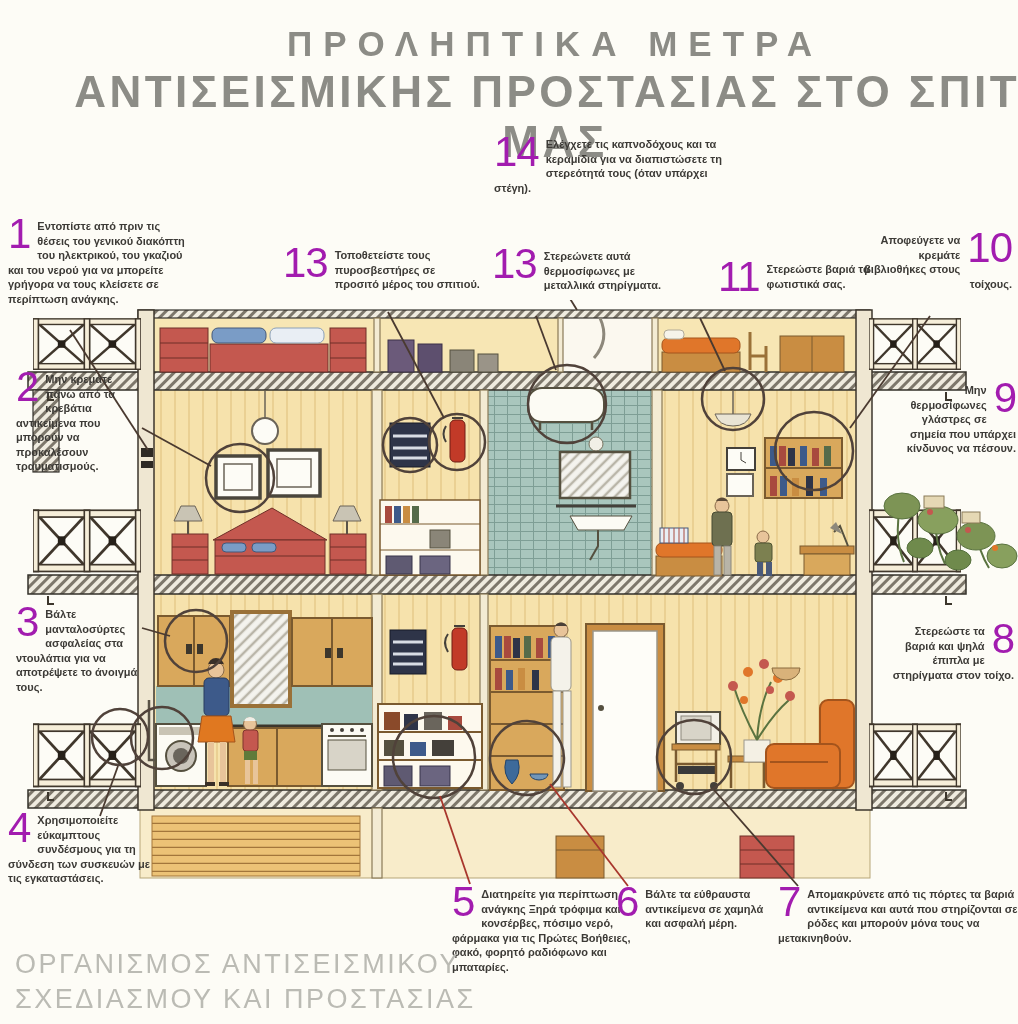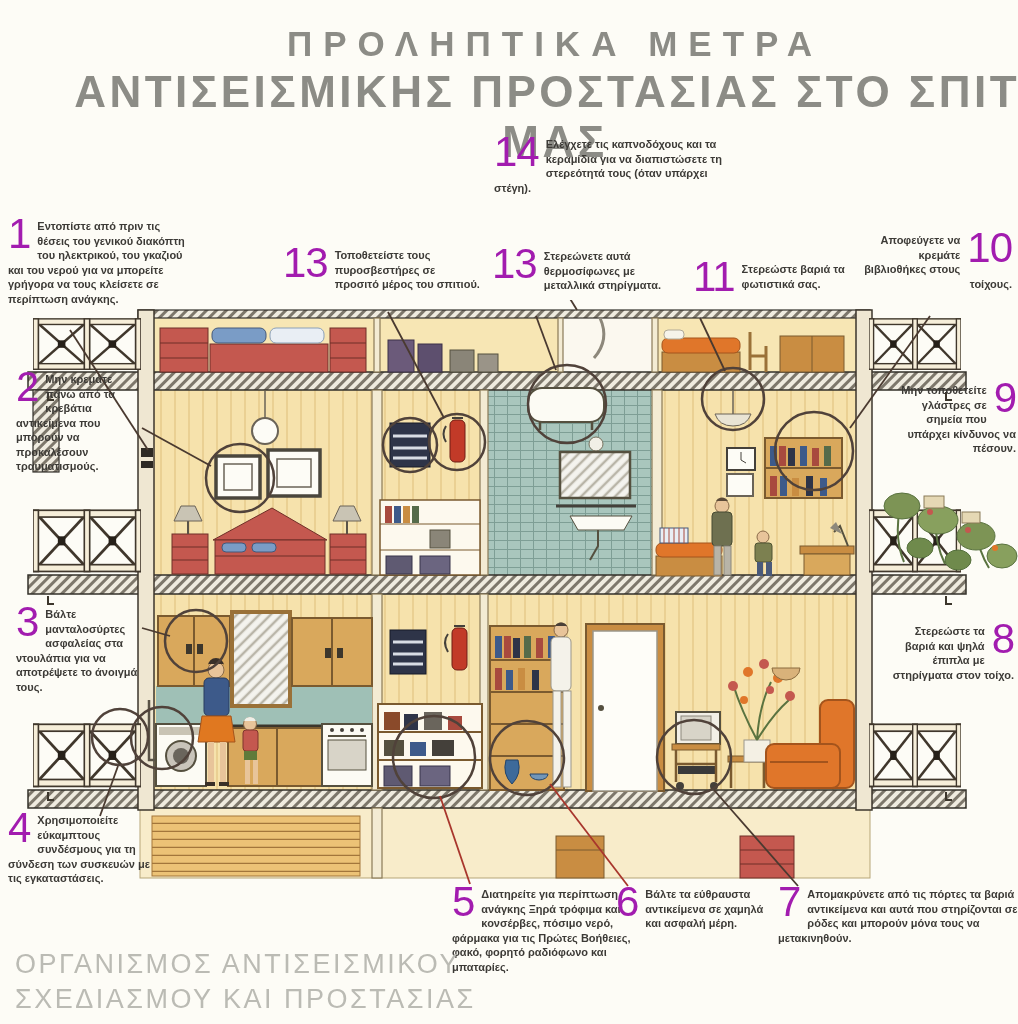--- a/index.html
+++ b/index.html
@@ -20,21 +20,21 @@
   .t1{left:8px;top:219px;width:184px;}
   .t2{left:16px;top:372px;width:128px;}
   .t3{left:16px;top:607px;width:128px;}
   .t4{left:8px;top:813px;width:152px;}
   .t5{left:452px;top:887px;width:180px;}
   .t6{left:616px;top:887px;width:162px;}
   .t7{left:778px;top:887px;width:240px;}
   .t8{left:882px;top:624px;width:132px;}
   .t9{left:890px;top:383px;width:126px;}
   .t10{left:856px;top:233px;width:156px;}
-  .t11{left:693px;top:262px;width:158px;}
+  .t11{left:718px;top:262px;width:158px;}
   .t12{left:492px;top:249px;width:188px;}
   .t13{left:283px;top:248px;width:198px;}
   .t14{left:494px;top:137px;width:248px;}
 </style>
 </head>
 <body>
 
 <div class="page">
 
   <div class="title">
@@ -477,21 +477,21 @@
   <div class="tip t7">
     <span class="num">7</span>
     <span>Απομακρύνετε από τις πόρτες τα βαριά αντικείμενα και αυτά που στηρίζονται σε ρόδες και μπορούν μόνα τους να μετακινηθούν.</span>
   </div>
   <div class="tip rt t8">
     <span class="num">8</span>
     <span>Στερεώστε τα βαριά και ψηλά έπιπλα με στηρίγματα στον τοίχο.</span>
   </div>
   <div class="tip rt t9">
     <span class="num">9</span>
-    <span>Μην τοποθετείτε γλάστρες σε σημεία που υπάρχει κίνδυνος να πέσουν.</span>
+    <span>Μην θερμοσίφωνες γλάστρες σε σημεία που υπάρχει κίνδυνος να πέσουν.</span>
   </div>
   <div class="tip rt t10">
     <span class="num">10</span>
     <span>Αποφεύγετε να κρεμάτε βιβλιοθήκες στους τοίχους.</span>
   </div>
   <div class="tip t11">
     <span class="num">11</span>
     <span>Στερεώστε βαριά τα φωτιστικά σας.</span>
   </div>
   <div class="tip t12">

